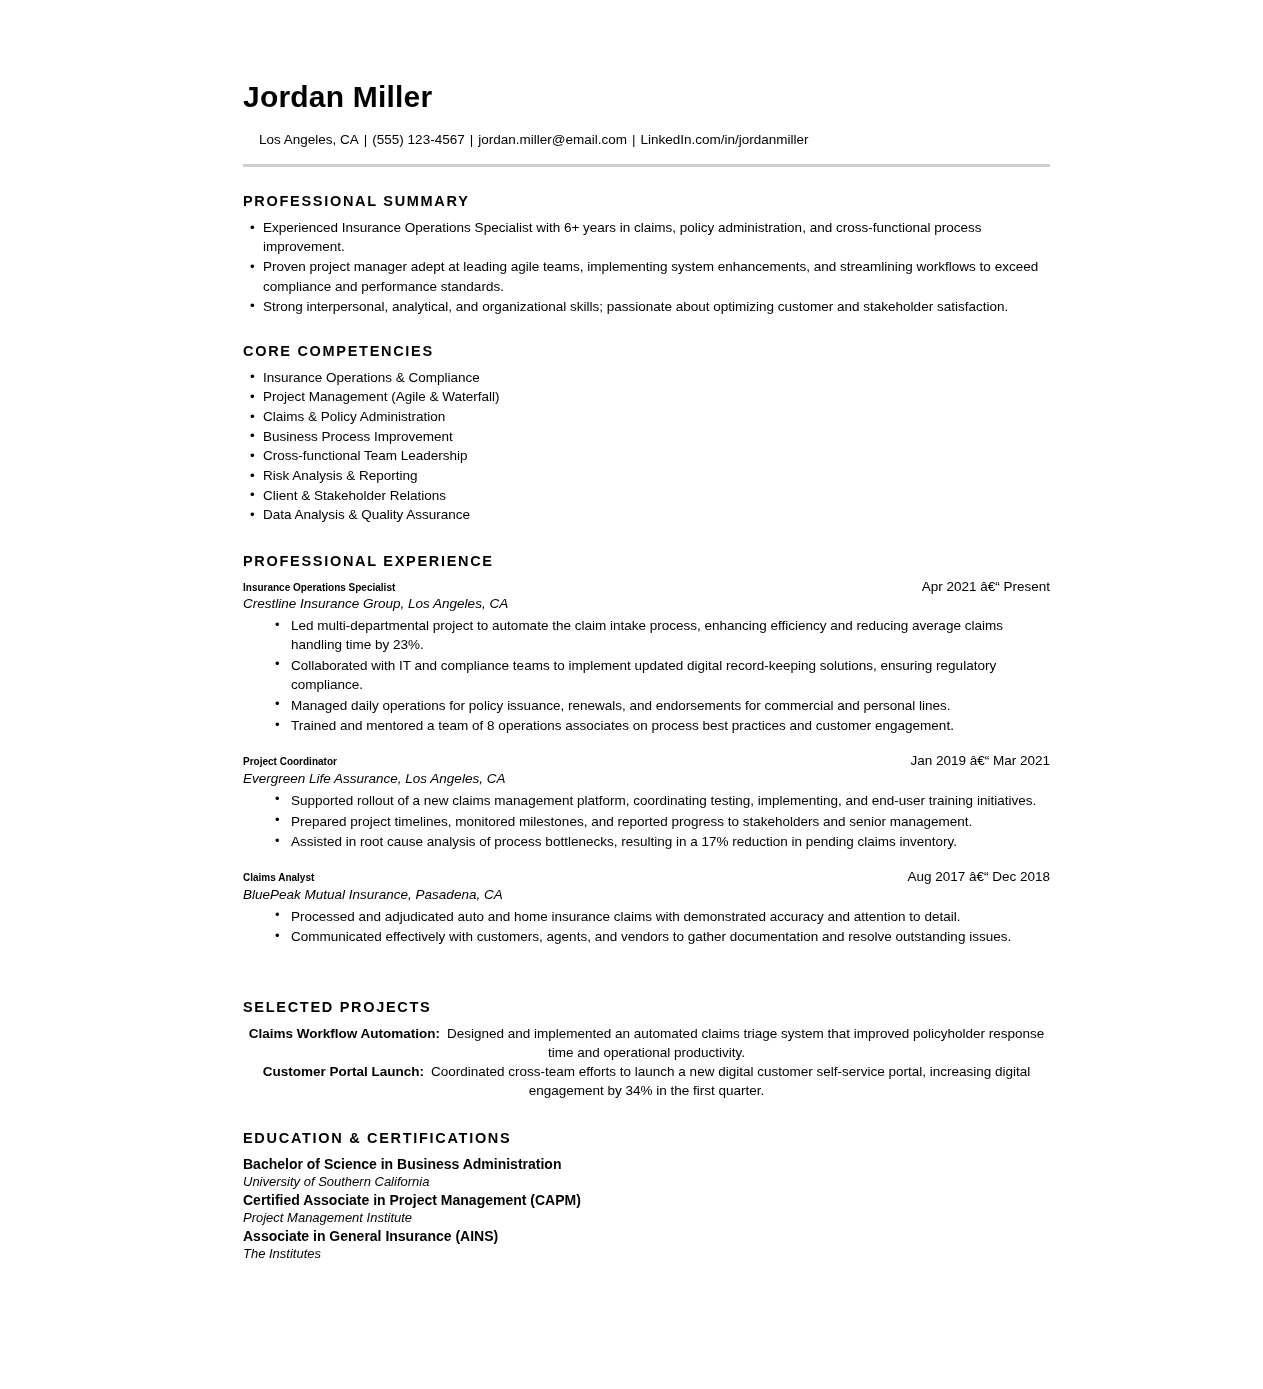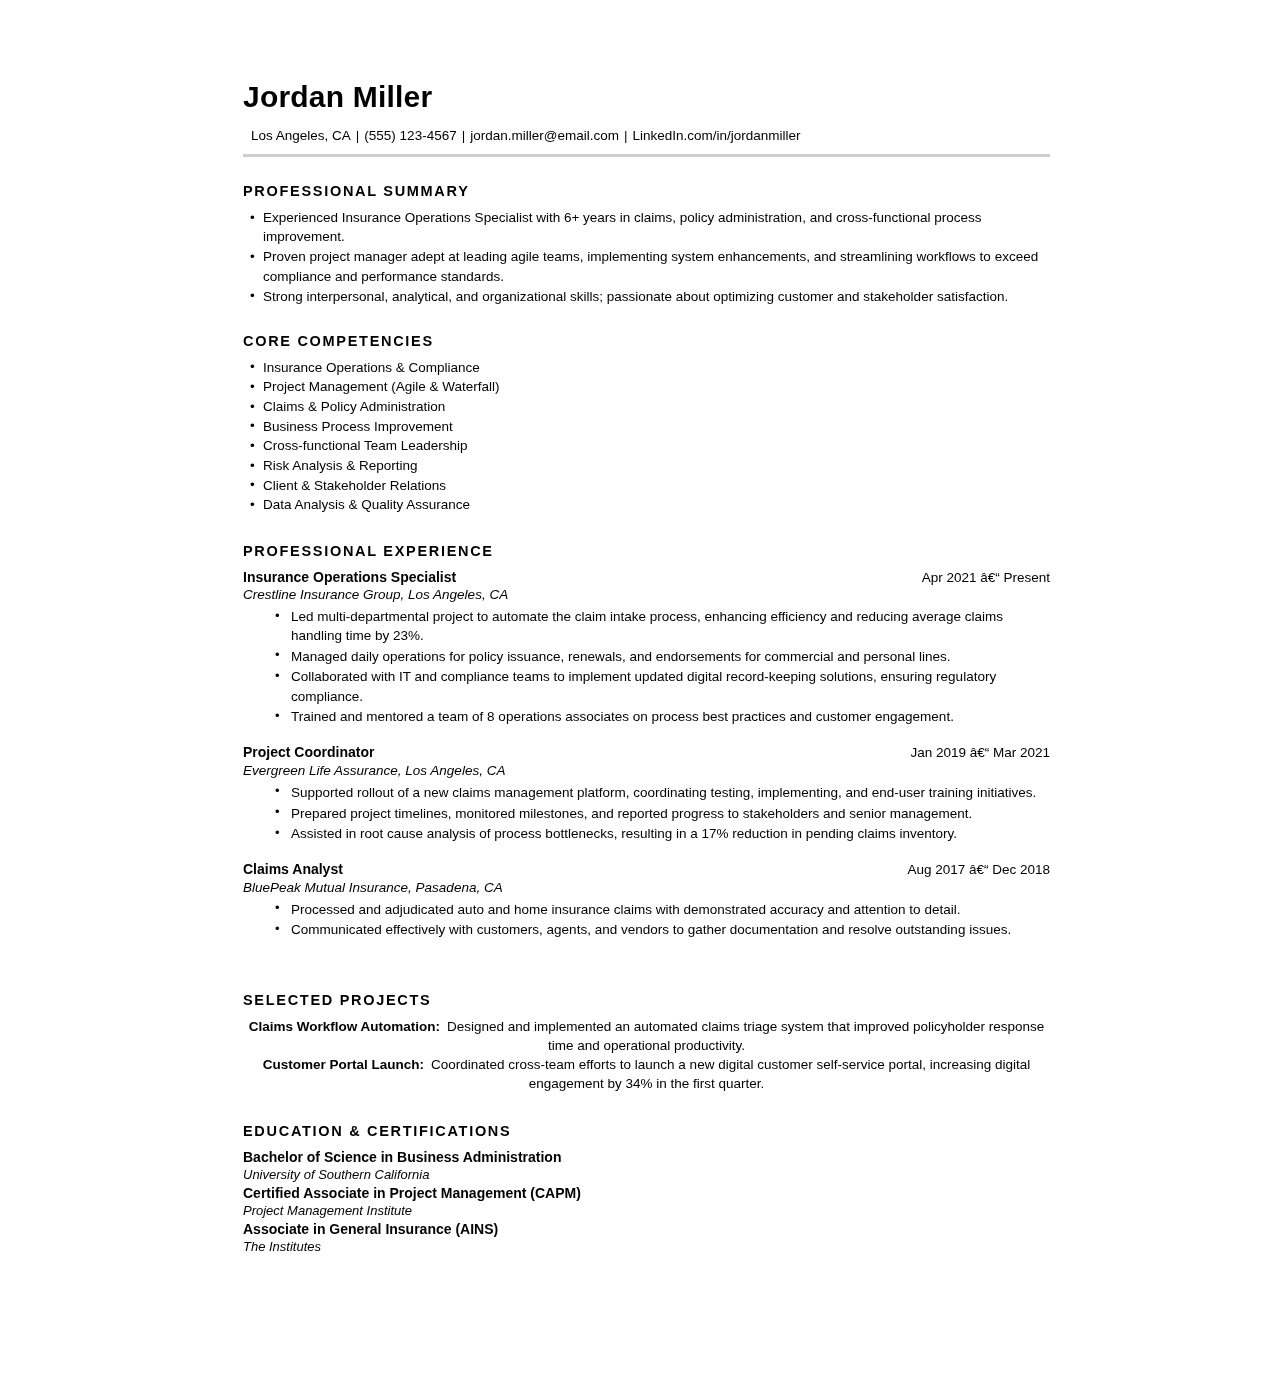--- a/index.html
+++ b/index.html
@@ -36,21 +36,21 @@
     font-weight: bold;
     letter-spacing: 0.2px;
     line-height: 1.15;
     margin: 0 0 12px 0;
     color: #000;
   }
   .contact-line {
     font-size: 13.5px;
     line-height: 1.3;
     color: #000;
-    margin: 8px;
+    margin: 16px;
   }
   .contact-sep {
     padding: 0 5px;
     color: #000;
   }
   .header-rule {
     border: none;
     border-top: 3px solid #cfcfcf;
     margin: 10px 0 0 0;
     width: 807px;
@@ -131,21 +131,21 @@
   .job:last-child {
     margin-bottom: 0;
   }
   .job-head {
     display: flex;
     justify-content: space-between;
     align-items: baseline;
     width: 807px;
   }
   .job-title {
-    font-size: 14px;
+    font-size: 10px;
     font-weight: bold;
     line-height: 1.35;
     color: #000;
   }
   .job-dates {
     font-size: 13.5px;
     line-height: 1.35;
     white-space: nowrap;
     color: #000;
     text-align: right;
@@ -241,22 +241,22 @@
       <div class="section-title">PROFESSIONAL EXPERIENCE</div>
 
       <div class="job">
         <div class="job-head">
           <div class="job-title">Insurance Operations Specialist</div>
           <div class="job-dates">Apr 2021 â€“ Present</div>
         </div>
         <div class="job-company">Crestline Insurance Group, Los Angeles, CA</div>
         <ul class="exp-bullets">
           <li>Led multi-departmental project to automate the claim intake process, enhancing efficiency and reducing average claims handling time by 23%.</li>
+          <li>Collaborated with IT and compliance teams to implement updated digital record-keeping solutions, ensuring regulatory compliance.</li>
           <li>Managed daily operations for policy issuance, renewals, and endorsements for commercial and personal lines.</li>
-          <li>Collaborated with IT and compliance teams to implement updated digital record-keeping solutions, ensuring regulatory compliance.</li>
           <li>Trained and mentored a team of 8 operations associates on process best practices and customer engagement.</li>
         </ul>
       </div>
 
       <div class="job">
         <div class="job-head">
           <div class="job-title">Project Coordinator</div>
           <div class="job-dates">Jan 2019 â€“ Mar 2021</div>
         </div>
         <div class="job-company">Evergreen Life Assurance, Los Angeles, CA</div>

